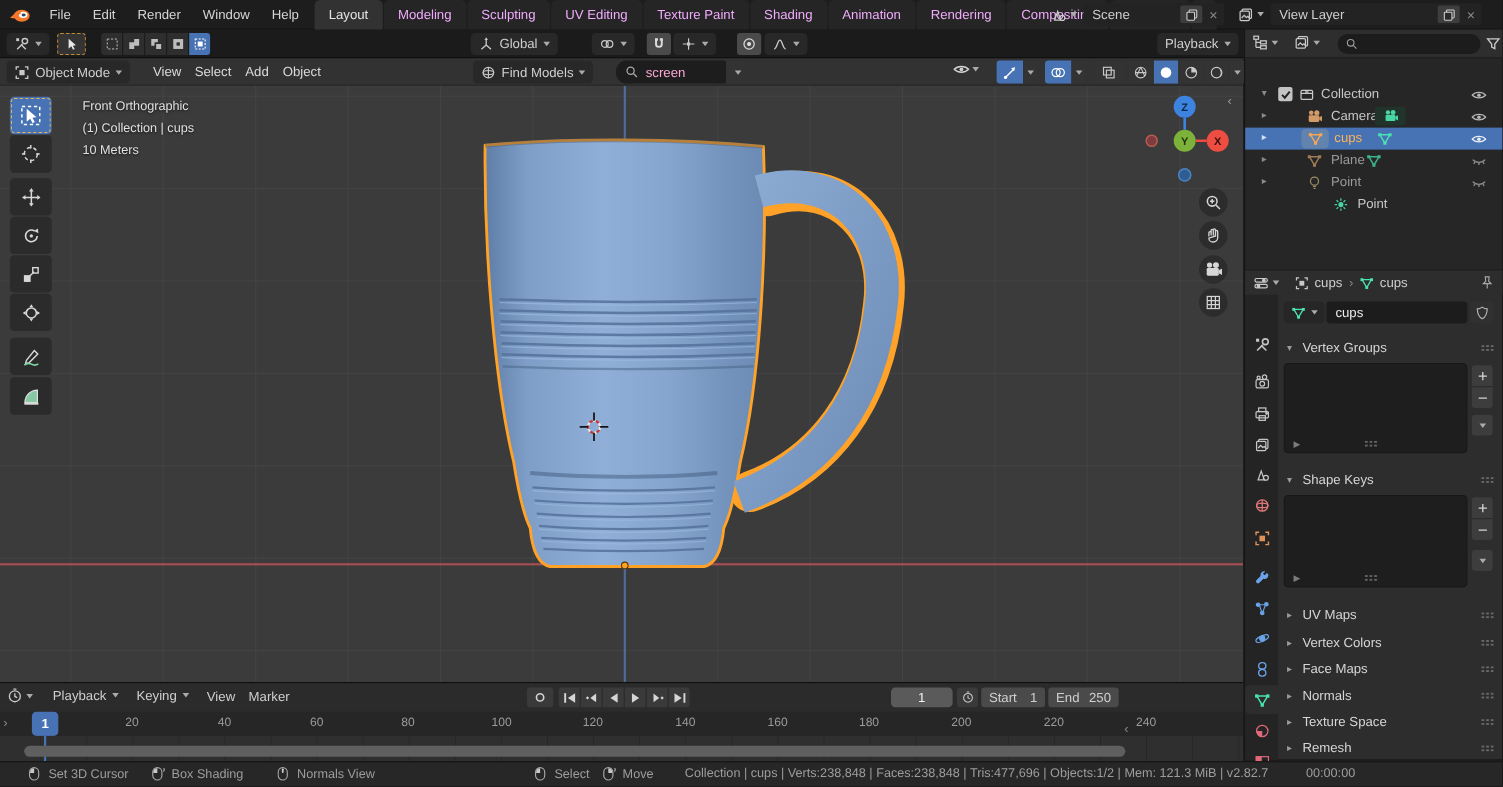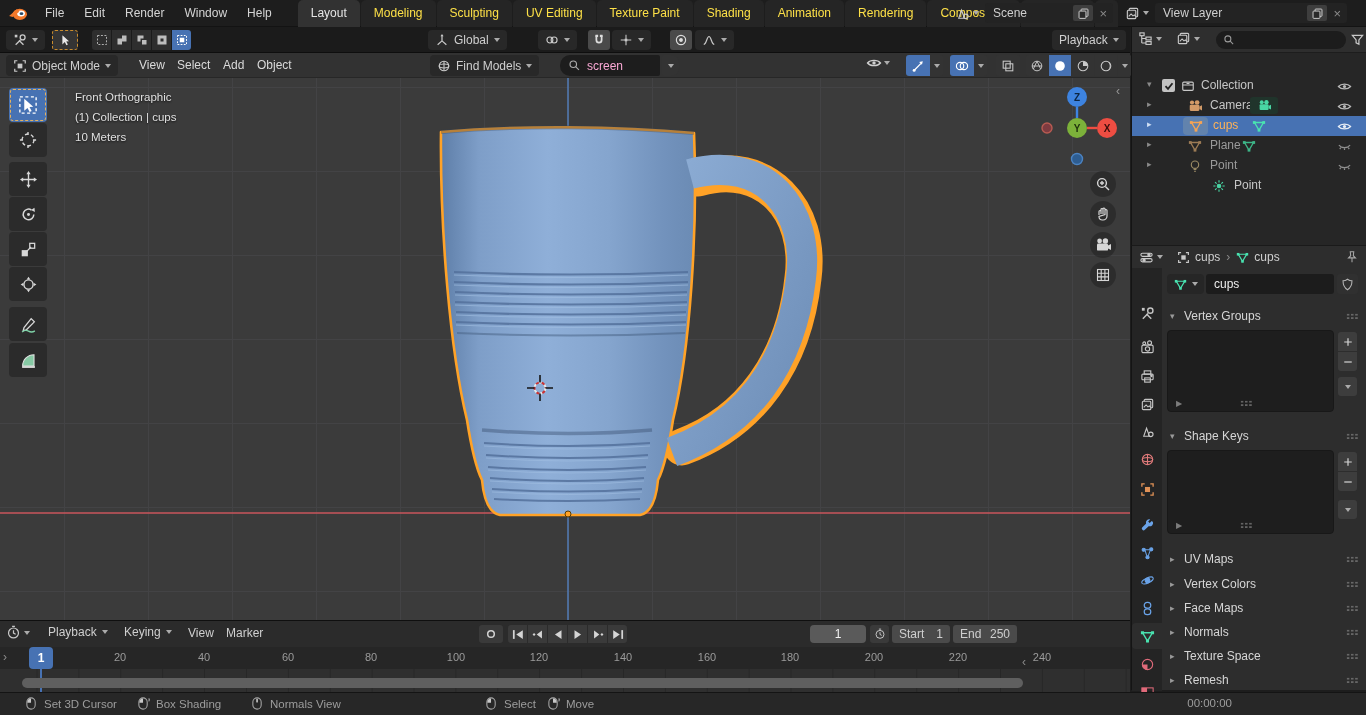--- a/index.html
+++ b/index.html
@@ -9,22 +9,22 @@
 .r{position:absolute}
 .f{display:flex;align-items:center}
 .cd{width:0;height:0;border-left:3.5px solid transparent;border-right:3.5px solid transparent;border-top:4px solid #ababab;display:inline-block;flex:0 0 auto}
 .ico{display:inline-flex;align-items:center;justify-content:center;flex:0 0 auto}
 .dim{color:#9a9a9a}
 .pill{background:#282828;border-radius:4px;height:20px;display:flex;align-items:center;gap:5px;padding:0 7px}
 .dots{width:13px;height:7px;background-image:radial-gradient(#7a7a7a 1px,transparent 1.3px);background-size:4.2px 3.4px;opacity:.75}
 
 .topbar{left:0;top:0;width:1366px;height:27px;background:#1d1d1d;border-bottom:1px solid #131313;display:flex;align-items:center}
 .menu{padding:0 10px;line-height:26px;color:#d5d5d5}
-.wstabs{display:flex;align-items:stretch;height:27px;margin-left:16px}
-.wstab{padding:0 13px;line-height:27px;background:#252525;color:#fde047;border-radius:5px 5px 0 0;margin-right:1px}
+.wstabs{display:flex;align-items:stretch;height:27px;margin-left:4px}
+.wstab{padding:0 13px;line-height:27px;background:#252525;color:#f0abfc;border-radius:5px 5px 0 0;margin-right:1px}
 .wstab.active{background:#323232;color:#e6e6e6}
 .idfield{background:#232323;border-radius:3px;height:20px;display:flex;align-items:center;padding:0 4px 0 8px;gap:4px}
 
 .toolsettings{left:0;top:27px;width:1130px;height:26px;background:#1b1b1b;border-bottom:1px solid #0e0e0e}
 .vheader{left:0;top:53px;width:1130px;height:25px;background:#323232;border-bottom:1px solid #272727}
 .hmenu{padding:0 9px;line-height:24px;color:#dadada}
 
 .canvas{left:0;top:78px;width:1130px;height:542px;background:#3b3b3b;
  background-image:linear-gradient(#434345 1px,transparent 1px),linear-gradient(90deg,#434345 1px,transparent 1px);
  background-size:84px 84px;background-position:64px 9px;overflow:hidden}
@@ -1303,16 +1303,17 @@
           <use href="#m-lmb"></use>
         </svg>
         <span>Select</span>
       </span>
     <span class="hint" style="left:548px">
         <svg class="u" width="13" height="15">
           <use href="#m-rmbd"></use>
         </svg>
         <span>Move</span>
       </span>
+    <span class="r" style="right:213px;top:4px">Collection | cups | Verts:238,848 | Faces:238,848 | Tris:477,696 | Objects:1/2 | Mem: 121.3 MiB | v2.82.7</span>
     <span class="r" style="right:134px;top:4px">00:00:00</span>
   </div>
 
 </div>
 
 </body></html>

